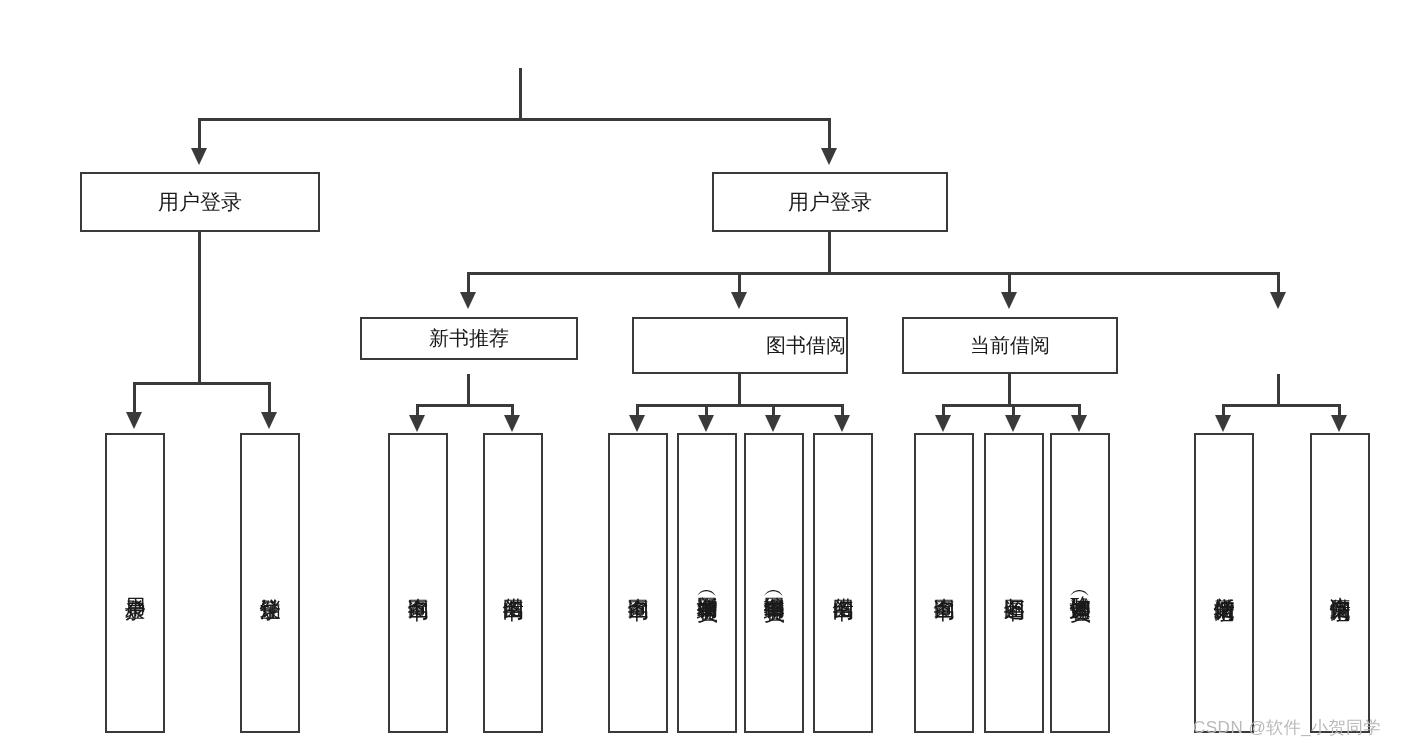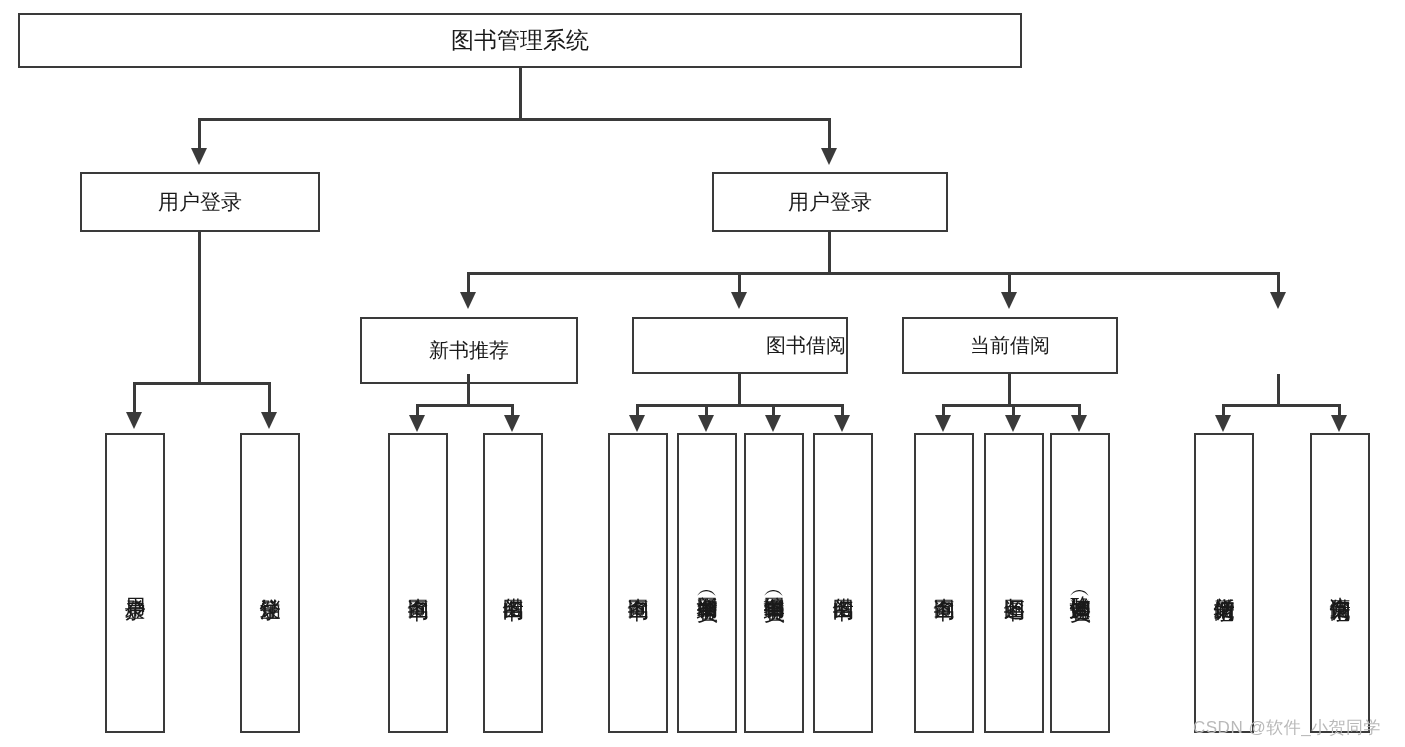--- a/index.html
+++ b/index.html
@@ -79,23 +79,20 @@
     color: #b9b9b9;
     white-space: nowrap;
     letter-spacing: 0.5px;
   }
 </style>
 </head>
 <body>
 
 <div id="canvas">
 
-  <div class="node root" style="left:18px; top:13px; width:1004px; height:55px;">
-    <span>图书管理系统</span>
-  </div>
 
   <div class="vline" style="left:519px; top:68px; width:3px; height:52px;"></div>
 
   <div class="hline" style="left:198px; top:118px; width:633px; height:3px;"></div>
   <div class="vline" style="left:198px; top:118px; width:3px; height:32px;"></div>
   <div class="arrow" style="left:191px; top:148px;"></div>
   <div class="vline" style="left:828px; top:118px; width:3px; height:32px;"></div>
   <div class="arrow" style="left:821px; top:148px;"></div>
 
   <div class="node level1" style="left:80px; top:172px; width:240px; height:60px;">
@@ -117,21 +114,21 @@
   <div class="hline" style="left:467px; top:272px; width:813px; height:3px;"></div>
   <div class="vline" style="left:467px; top:272px; width:3px; height:22px;"></div>
   <div class="arrow" style="left:460px; top:292px;"></div>
   <div class="vline" style="left:738px; top:272px; width:3px; height:22px;"></div>
   <div class="arrow" style="left:731px; top:292px;"></div>
   <div class="vline" style="left:1008px; top:272px; width:3px; height:22px;"></div>
   <div class="arrow" style="left:1001px; top:292px;"></div>
   <div class="vline" style="left:1277px; top:272px; width:3px; height:22px;"></div>
   <div class="arrow" style="left:1270px; top:292px;"></div>
 
-  <div class="node level2" style="left:360px; top:317px; width:218px; height:67px;text-align:center;">
+  <div class="node level2" style="left:360px; top:317px; width:218px; height:43px;text-align:center;">
     <span>新书推荐</span>
   </div>
   <div class="node level2" style="left:632px; top:317px; width:216px; height:57px;justify-content:flex-end;">
     <span>图书借阅</span>
   </div>
   <div class="node level2" style="left:902px; top:317px; width:216px; height:57px;">
     <span>当前借阅</span>
   </div>
 
   <div class="vline" style="left:467px; top:374px; width:3px; height:32px;"></div>

